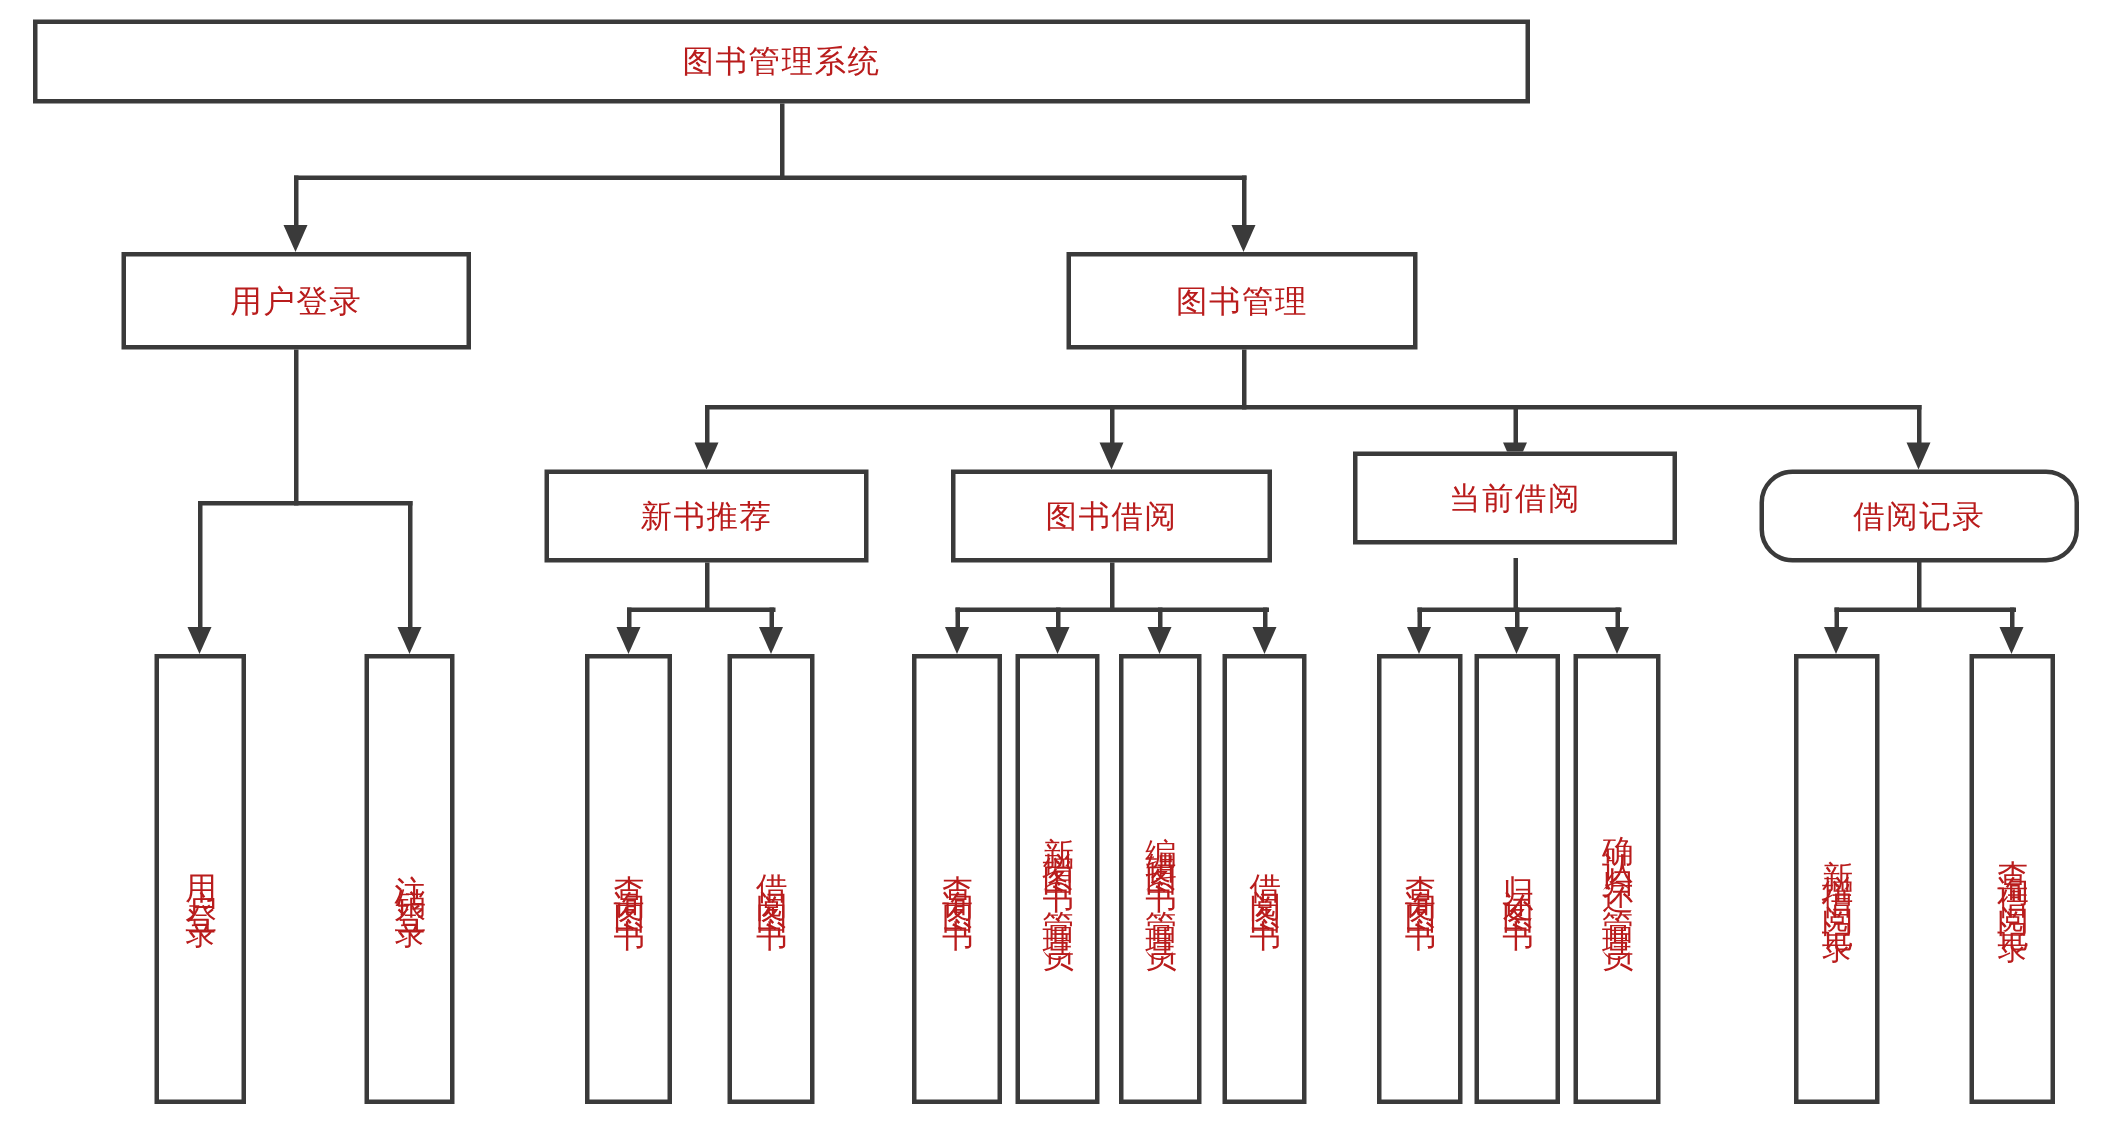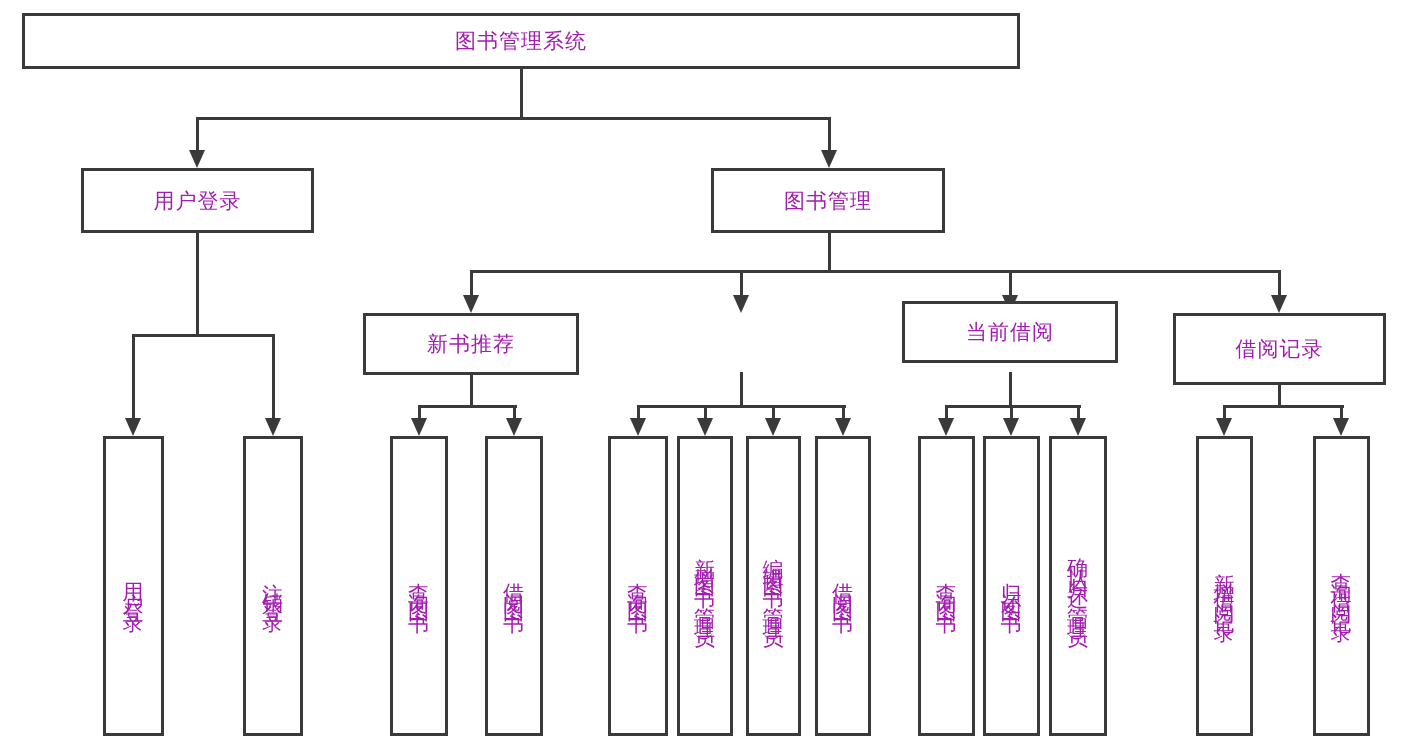--- a/index.html
+++ b/index.html
@@ -14,21 +14,21 @@
   .node {
     position: absolute;
     box-sizing: border-box;
     border: 3px solid #3a3a3a;
     background: #ffffff;
     display: flex;
     align-items: center;
     justify-content: center;
     font-size: 21px;
     letter-spacing: 1px;
-    color: #a21caf;
+    color: #b91c1c;
     z-index: 2;
   }
   .leaf {
     writing-mode: vertical-lr;
     text-orientation: mixed;
     letter-spacing: 10px;
     line-height: 1;
     font-size: 21px;
   }
   .hline, .vline {
@@ -64,24 +64,25 @@
 <div id="canvas">
 
   <div class="node" style="left:22px; top:13px; width:998px; height:56px;">图书管理系统</div>
 
   <div class="node" style="left:81px; top:168px; width:233px; height:65px;">用户登录</div>
 
   <div class="node" style="left:363px; top:313px; width:216px; height:62px;">新书推荐</div>
 
   <div class="node" style="left:711px; top:168px; width:234px; height:65px;">图书管理</div>
 
+  <div class="node" style="left:634px; top:313px; width:214px; height:62px;">图书借阅</div>
 
   <div class="node" style="left:902px; top:301px; width:216px; height:62px;">当前借阅</div>
 
-  <div class="node" style="left:1173px; top:313px; width:213px; height:72px;">借阅记录</div>
+  <div class="node" style="left:1173px; top:313px; width:213px; height:62px;border-radius:22px;">借阅记录</div>
 
   <div class="node leaf" style="left:103px; top:436px; width:61px; height:300px;">用户登录</div>
   <div class="node leaf" style="left:243px; top:436px; width:60px; height:300px;">注销登录</div>
 
   <div class="node leaf" style="left:390px; top:436px; width:58px; height:300px;">查询图书</div>
   <div class="node leaf" style="left:485px; top:436px; width:58px; height:300px;">借阅图书</div>
 
   <div class="node leaf" style="left:608px; top:436px; width:60px; height:300px;">查询图书</div>
   <div class="node leaf" style="left:677px; top:436px; width:56px; height:300px;">新增图书（管理员）</div>
   <div class="node leaf" style="left:746px; top:436px; width:55px; height:300px;">编辑图书（管理员）</div>

